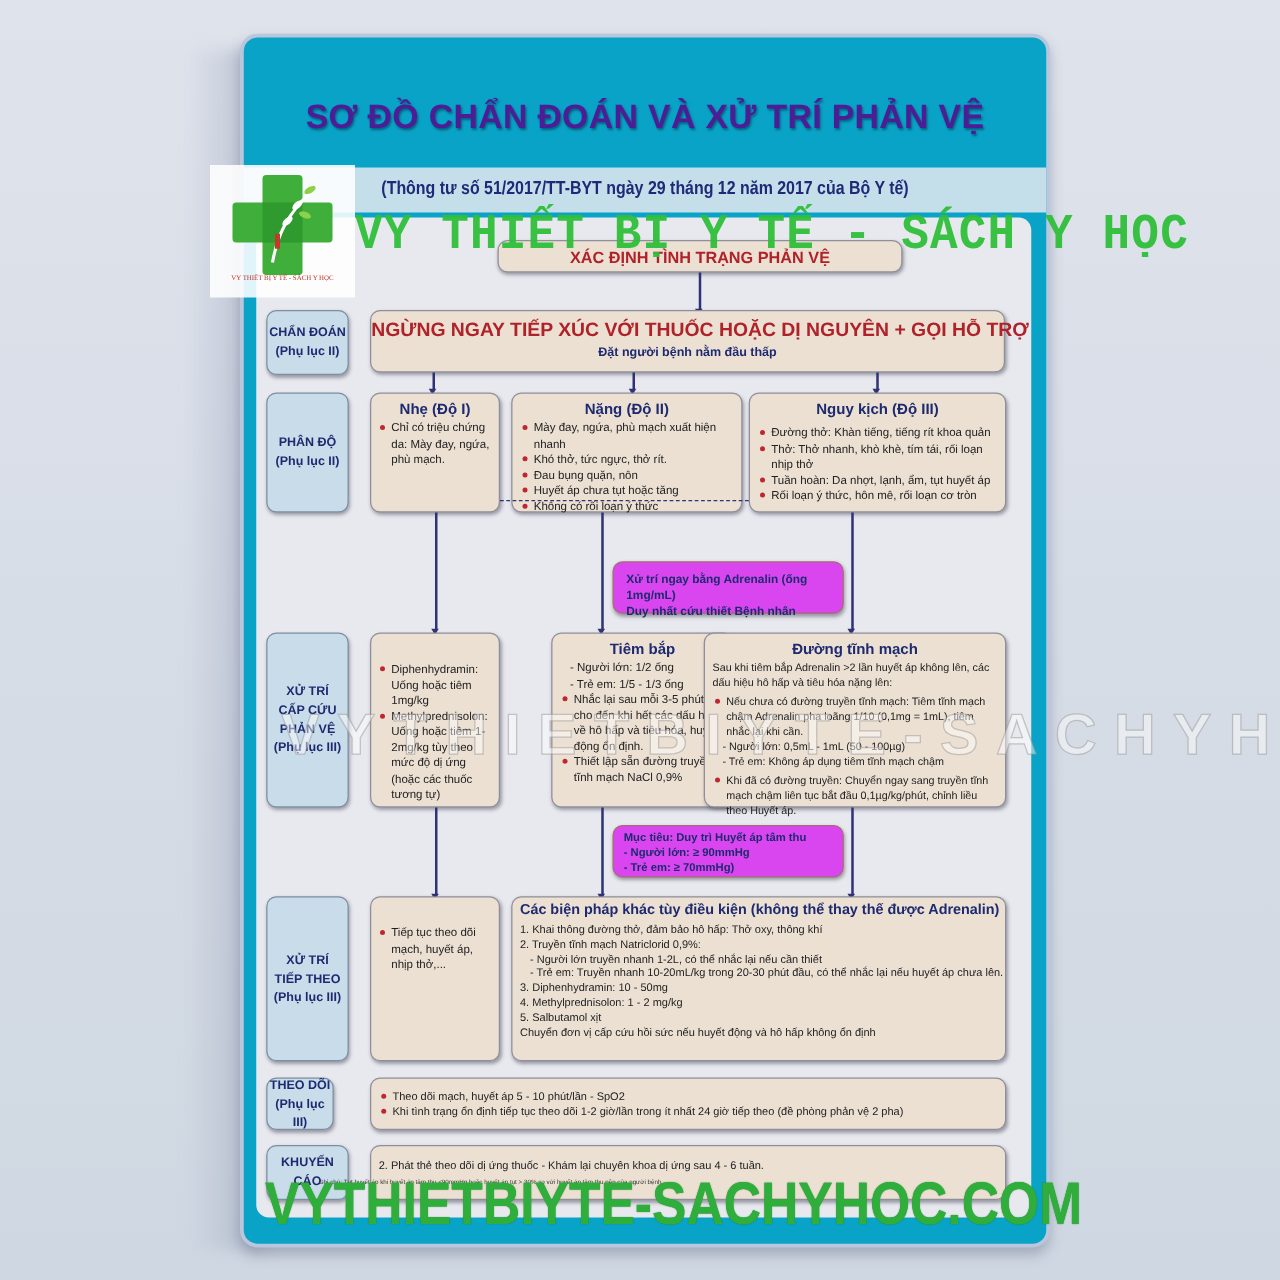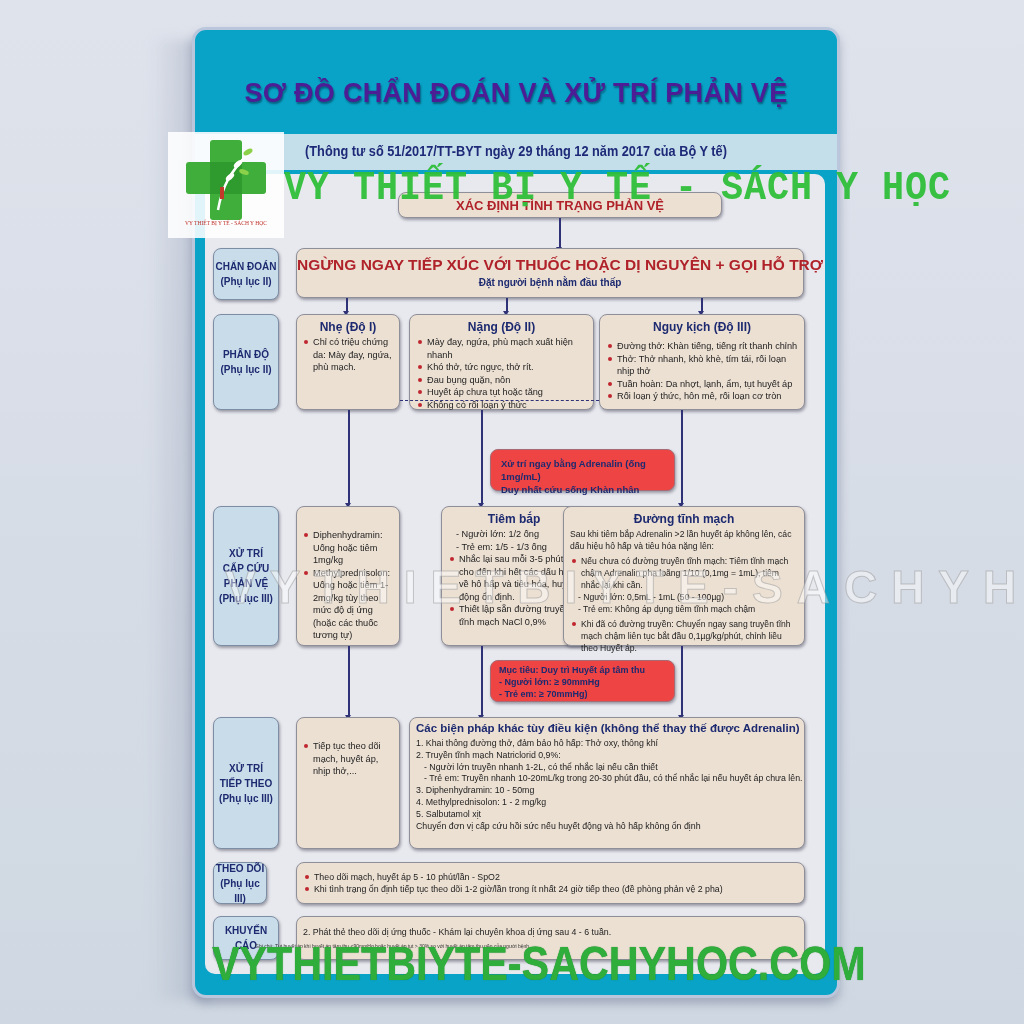--- a/index.html
+++ b/index.html
@@ -37,21 +37,21 @@
     position:absolute; left:10px; top:144px; width:620px; height:800px;
     background:#e8e9ee; border-radius:10px;
   }
   .box {
     position:absolute; border-radius:8px; box-sizing:border-box;
     box-shadow: 1px 2px 3px rgba(60,60,80,0.45);
     border:1px solid #8f8f9a;
   }
   .cream { background:#ece0d3; }
   .blue { background:#c9dcea; border-color:#7d8ea4; }
-  .pink { background:#ef4444; border-color:#a86a74; }
+  .pink { background:#d946ef; border-color:#a86a74; }
   .label {
     display:flex; flex-direction:column; align-items:center; justify-content:center;
     text-align:center; color:#1d2a70; font-weight:bold; font-size:10px; line-height:15px;
   }
   .hdr { color:#1d2a70; font-weight:bold; text-align:center; }
   .red-hdr { color:#b0222a; font-weight:bold; text-align:center; }
   .txt { color:#222; font-size:9.2px; line-height:12.5px; }
   ul.b { list-style:none; margin:0; padding:0; }
   ul.b li { position:relative; padding-left:11px; }
   ul.b li::before {
@@ -134,35 +134,35 @@
     </div>
     <div class="box cream" style="left:91px; top:140px; width:104px; height:96px; padding:5px 5px;">
       <div class="hdr" style="font-size:12px; margin-bottom:2px;">Nhẹ (Độ I)</div>
       <ul class="b txt">
         <li>Chỉ có triệu chứng da: Mày đay, ngứa, phù mạch.</li>
       </ul>
     </div>
     <div class="box cream" style="left:394px; top:140px; width:206px; height:96px; padding:5px 6px;">
       <div class="hdr" style="font-size:12px; margin-bottom:6px;">Nguy kịch (Độ III)</div>
       <ul class="b txt">
-        <li>Đường thở: Khàn tiếng, tiếng rít thanh chỉnh</li>
+        <li>Đường thở: Khàn tiếng, tiếng rít khoa quản</li>
         <li>Thở: Thở nhanh, khò khè, tím tái, rối loạn nhịp thở</li>
         <li>Tuần hoàn: Da nhợt, lạnh, ẩm, tụt huyết áp</li>
         <li>Rối loạn ý thức, hôn mê, rối loạn cơ tròn</li>
       </ul>
     </div>
     <div class="dashed" style="left:195px; top:226px; width:199px;"></div>
 
     <div class="vline arrow" style="left:143px; top:236px; height:94px;"></div>
     <div class="vline arrow" style="left:276px; top:236px; height:94px;"></div>
     <div class="vline arrow" style="left:476px; top:236px; height:94px;"></div>
 
     <div class="box pink" style="left:285px; top:275px; width:185px; height:42px; padding:7px 10px;">
       <div class="hdr" style="font-size:9.5px; text-align:left; line-height:13px;">Xử trí ngay bằng Adrenalin (ống 1mg/mL)</div>
-      <div class="hdr" style="font-size:9.5px; text-align:left; line-height:13px;">Duy nhất cứu sống Khàn nhân</div>
+      <div class="hdr" style="font-size:9.5px; text-align:left; line-height:13px;">Duy nhất cứu thiết Bệnh nhân</div>
     </div>
 
     <div class="box blue label" style="left:8px; top:332px; width:66px; height:140px;">
       <span>XỬ TRÍ</span>
       <span>CẤP CỨU</span>
       <span>PHẢN VỆ</span>
       <span>(Phụ lục III)</span>
     </div>
     <div class="box cream" style="left:91px; top:332px; width:104px; height:140px; padding:22px 5px 4px;">
       <ul class="b txt">

